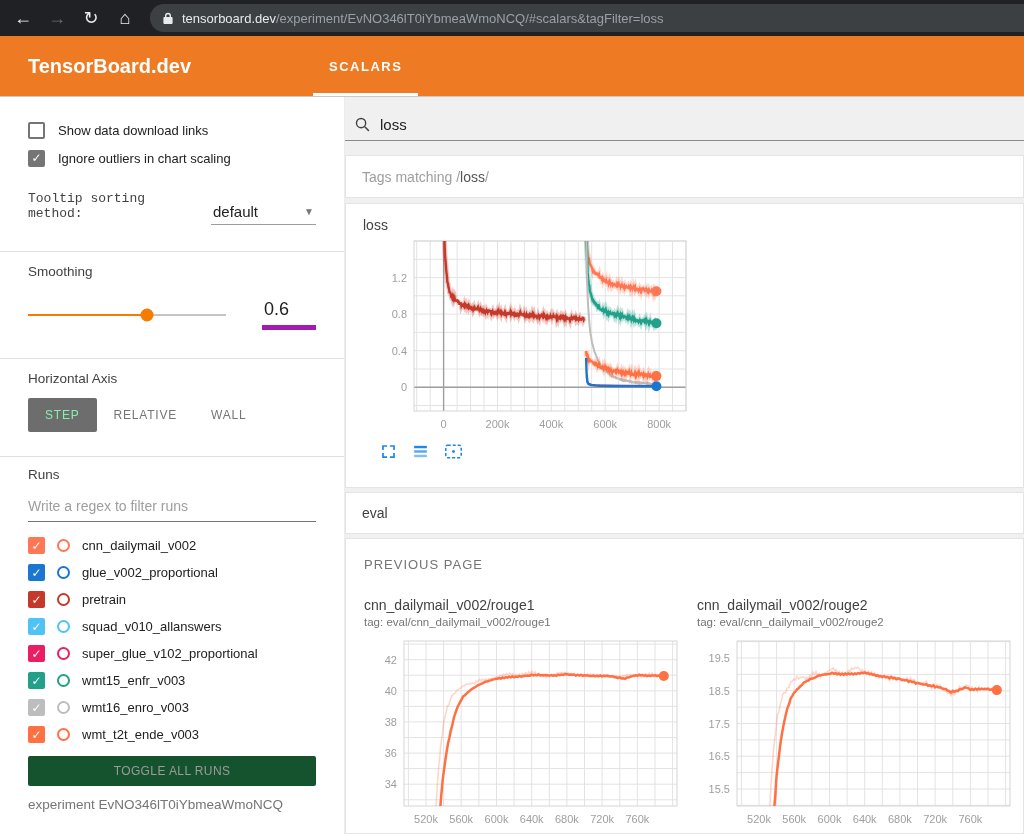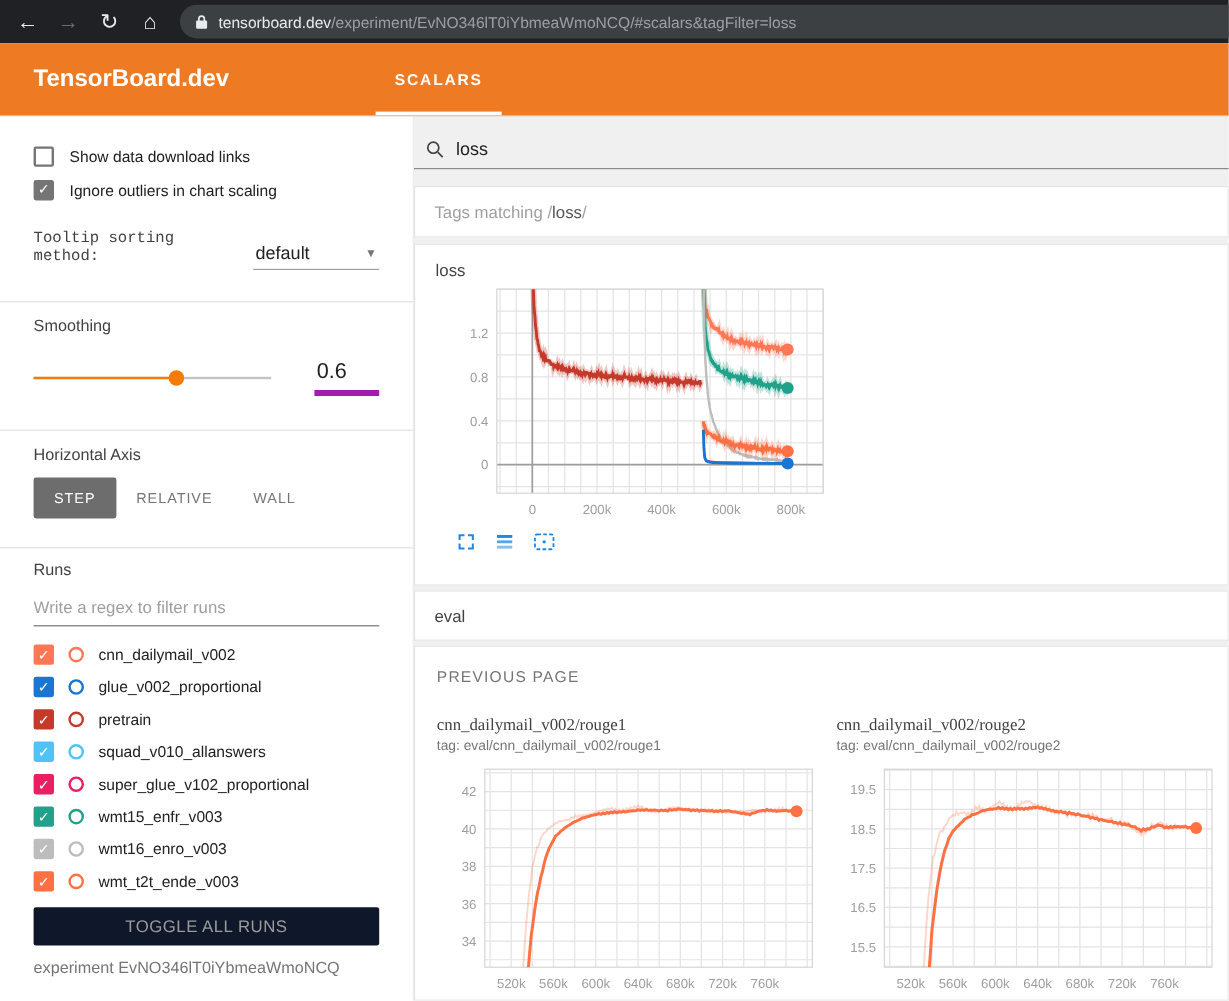--- a/index.html
+++ b/index.html
@@ -51,36 +51,36 @@
   .slider-fill{position:absolute;top:6px;left:0;height:2px;background:#f57c00;}
   .slider-thumb{position:absolute;top:7px;width:13px;height:13px;border-radius:50%;
     background:#f57c00;transform:translate(-50%,-50%);}
   .smooth-val{margin-left:36px;width:58px;border-bottom:5px solid #a21caf;font-size:18px;
     color:#212121;padding:0 2px 5px 2px;}
   
   .sec3{padding-top:12px;padding-bottom:24px;}
   .axis-btn-row{display:flex;margin-top:12px;}
   .axis-btn{font-size:12px;letter-spacing:0.8px;padding:10px 17px;color:#757575;border-radius:2px;
     cursor:pointer;font-weight:500;}
-  .axis-btn.selected{background:#6d6d6d;color:#ffffff;}
+  .axis-btn.selected{background:#6d6d6d;color:#86efac;}
   
   .sec4{padding-top:10px;}
   .runs-filter{width:100%;border:none;border-bottom:1px solid #757575;font-size:14px;
     padding:8px 0 7px 0;margin-top:8px;outline:none;color:#212121;background:transparent;
     font-family:"Liberation Sans",sans-serif;}
   .runs-filter::placeholder{color:#9e9e9e;}
   .runs-list{margin-top:10px;}
   .run-row{display:flex;align-items:center;gap:12px;height:27px;cursor:pointer;}
   .run-cb{width:17px;height:17px;border-radius:2px;flex:none;display:flex;align-items:center;
     justify-content:center;}
   .run-cb .tick{color:#fff;font-size:12px;font-weight:700;line-height:1;}
   .run-circle{width:13px;height:13px;border-radius:50%;border:2px solid #000;flex:none;background:#fff;}
   .run-name{font-size:13px;color:#212121;white-space:nowrap;}
-  .toggle-btn{margin-top:8px;width:100%;background:#0f172a;color:#9b9b9b;text-align:center;
-    font-size:14px;letter-spacing:0.4px;padding:8px 0;border-radius:2px;cursor:pointer;}
+  .toggle-btn{margin-top:8px;width:100%;background:#14532d;color:#9b9b9b;text-align:center;
+    font-size:12px;letter-spacing:0.4px;padding:8px 0;border-radius:2px;cursor:pointer;}
   .experiment{margin-top:11px;font-size:13.5px;color:#757575;}
   
   .main{flex:1;background:#f0f0f0;overflow:hidden;display:flex;flex-direction:column;}
   .search-row{margin-top:12px;height:32px;display:flex;align-items:center;gap:9px;
     padding-left:9px;border-bottom:1px solid #8a8a8a;}
   .search-input{border:none;background:transparent;outline:none;font-size:15px;color:#212121;
     width:400px;font-family:"Liberation Sans",sans-serif;}
   .card{background:#fff;border:1px solid #e4e4e4;}
   .tags-card{margin-top:14px;height:43px;display:flex;align-items:center;padding-left:16px;font-size:14px;}
   .tm-pre{color:#9e9e9e;}
@@ -89,21 +89,21 @@
   .card-title{font-size:14px;color:#424242;margin-left:11px;}
   .loss-chart-svg{margin-top:2px;display:block;}
   .chart-actions{display:flex;gap:15px;margin-left:28px;margin-top:6px;}
   .chart-actions svg{cursor:pointer;}
   .eval-bar{margin-top:4px;height:42px;display:flex;align-items:center;padding-left:16px;
     font-size:14px;color:#424242;cursor:pointer;}
   .bottom-card{margin-top:4px;padding:16px 16px 0 18px;flex:1;}
   .prev-page{font-size:13px;color:#757575;letter-spacing:1px;cursor:pointer;display:inline-block;}
   .charts-row{display:flex;gap:8px;margin-top:24px;}
   .chart-block{width:331px;}
-  .cb-title{font-size:14px;color:#424242;font-family:Liberation Serif, serif;}
+  .cb-title{font-size:14px;color:#424242;}
   .cb-tag{font-size:11.5px;color:#757575;margin-top:3px;}
   .chart-block svg{margin-top:9px;display:block;}
   svg text{font-family:"Liberation Sans","DejaVu Sans",sans-serif;}
 </style>
 </head>
 <body>
 
 <div class="browser-bar">
   <div class="nav-btn">←</div>
   <div class="nav-btn disabled">→</div>

